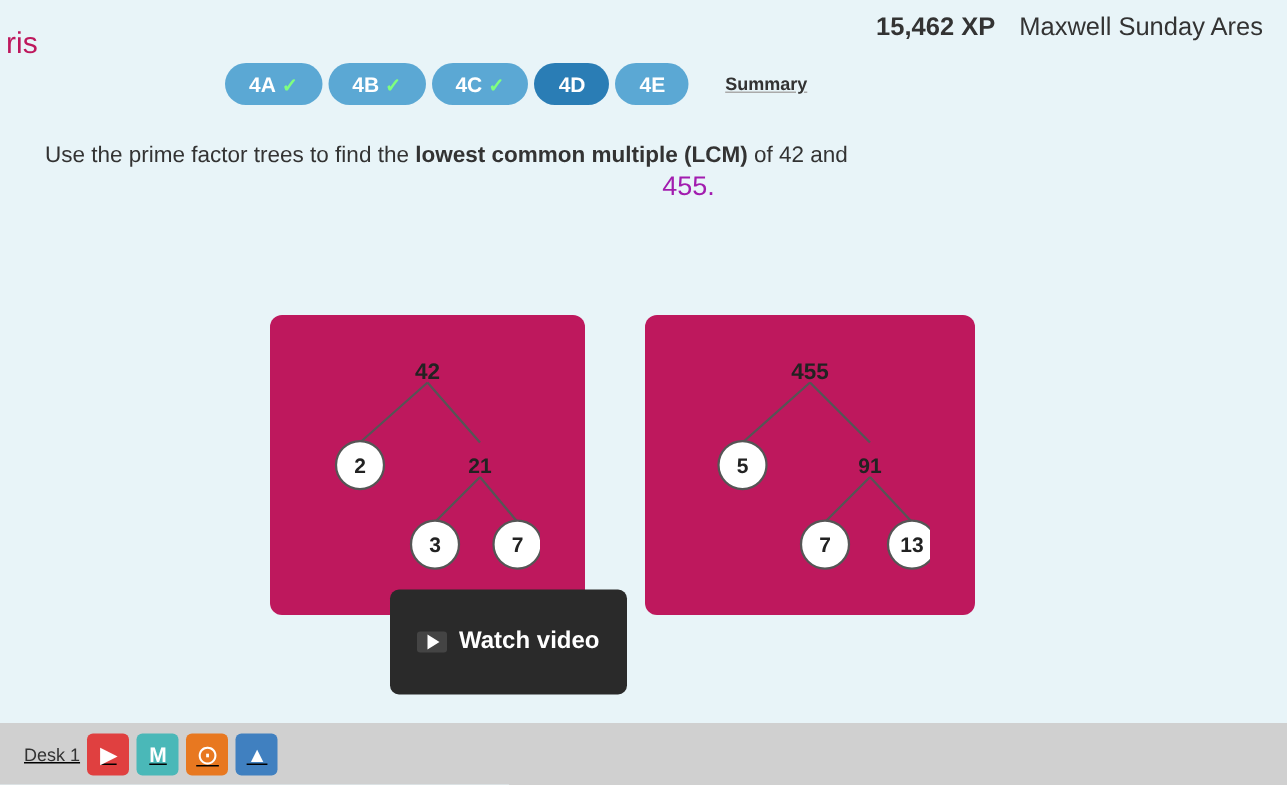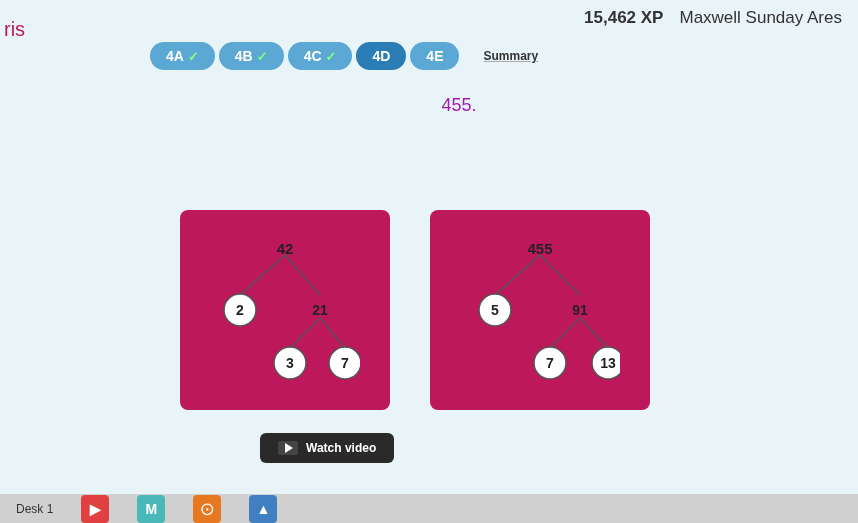--- a/index.html
+++ b/index.html
@@ -167,39 +167,40 @@
     
     .watch-video-btn {
       position: absolute;
       bottom: 60px;
       left: 260px;
       display: flex;
       align-items: flex-start;
       gap: 6px;
       background: #2a2a2a;
       color: white;
-      padding: 8px 18px;
+      padding: 26px 18px;
       border-radius: 6px;
-      font-size: 12px;
+      font-size: 16px;
       font-weight: bold;
       cursor: pointer;
     }
 
     
     .bottom-bar {
       position: absolute;
       bottom: 0;
       left: 0;
       right: 0;
-      height: 29px;
+      height: 41px;
       background: #d0d0d0;
       display: flex;
       align-items: center;
       padding: 0 16px;
-      gap: 28px;
+      gap: 5px;
+      text-decoration: underline;
     }
 
     .desk-label {
       font-size: 12px;
       color: #333;
     }
 
     .bottom-icon {
       width: 28px;
       height: 28px;
@@ -254,20 +255,25 @@
   </div>
   <div class="tab" style="background:#5ba8d4;">
     <span>4E</span>
   </div>
   <div class="summary-tab">
     <span>Summary</span>
   </div>
 </div>
 
 <div class="question-area">
+  <div style="font-size:15px;color:#333;margin-bottom:2px;">
+    <span>Use the prime factor trees to find the</span>
+    <span class="bold-text">lowest common multiple (LCM)</span>
+    <span>of 42 and</span>
+  </div>
   <div class="question-line3">455.</div>
 </div>
 
 <div class="trees-container">
 
   <div class="tree-box">
     <svg class="tree-svg" width="150" height="160">
 
       <text x="75" y="18" class="root-text">42</text>
 

